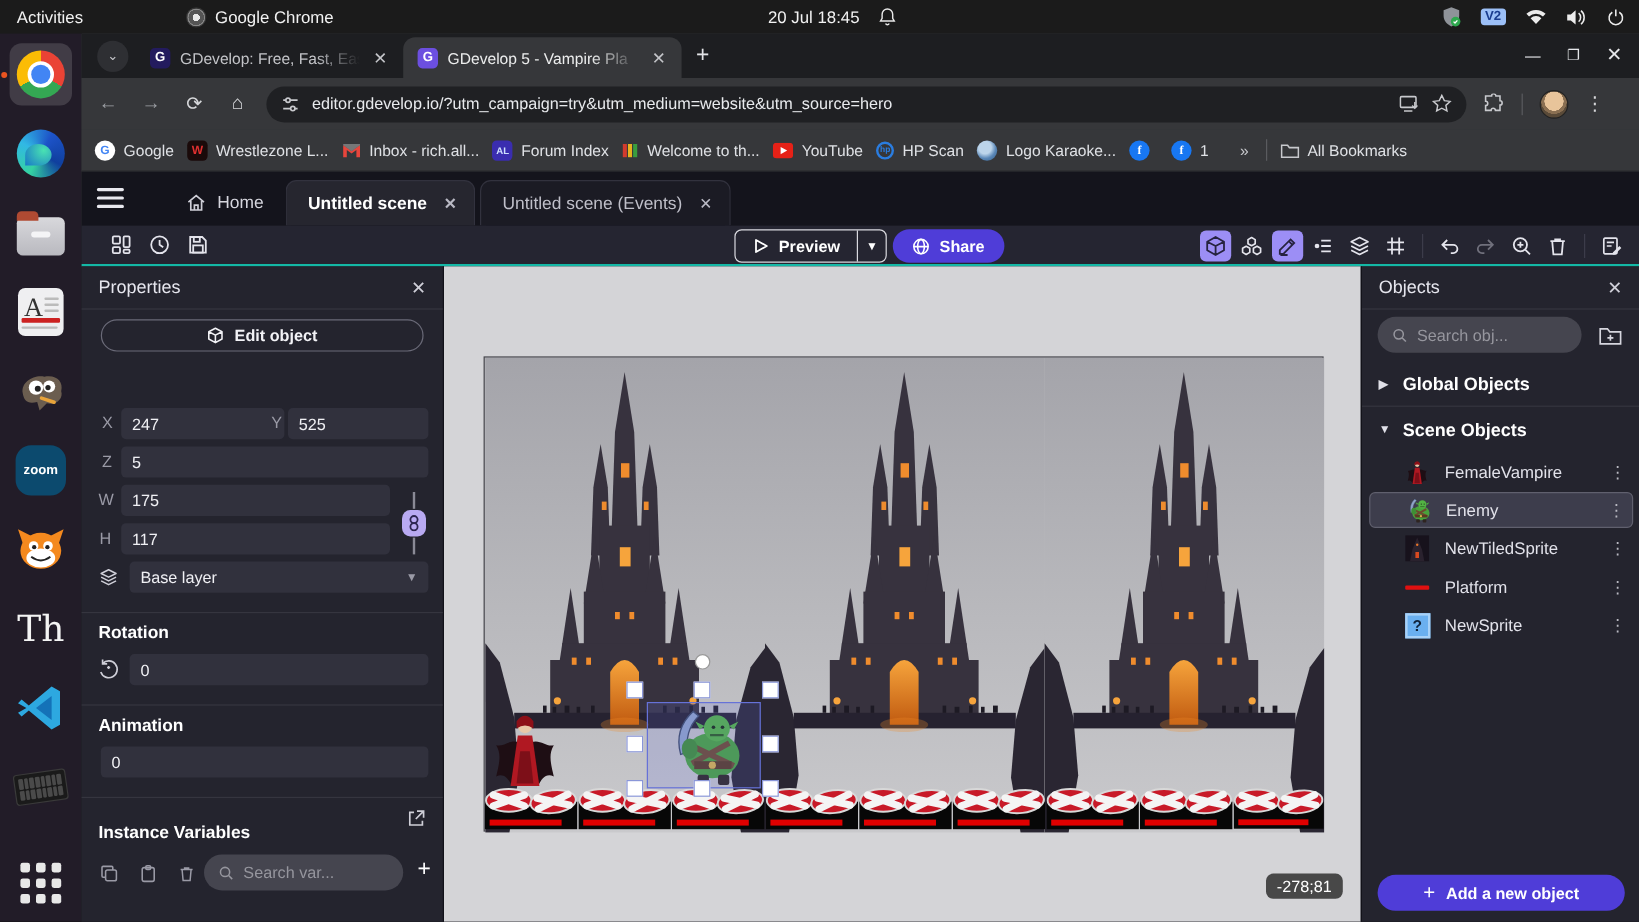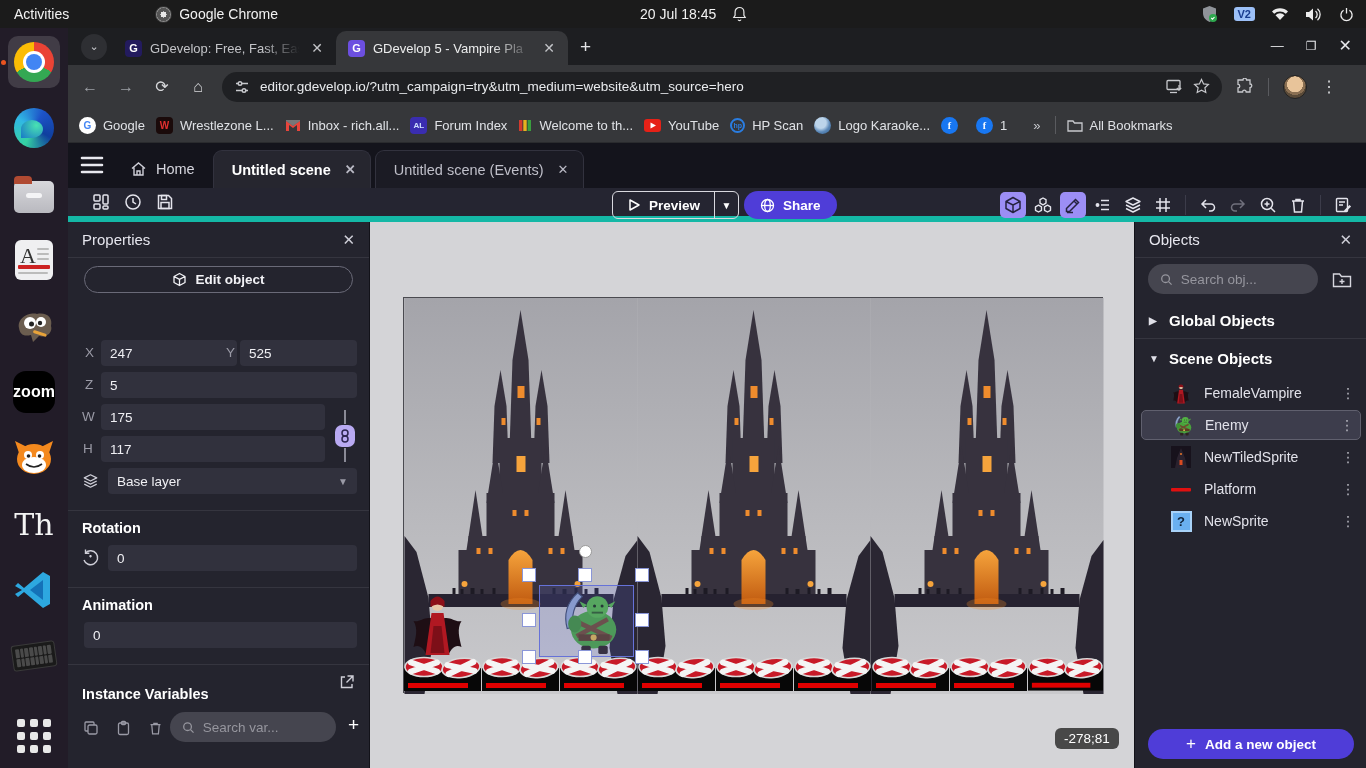--- a/index.html
+++ b/index.html
@@ -26,21 +26,21 @@
   .ic-chrome::after { content:""; position:absolute; inset:12px; border-radius:50%; background:#4285f4; }
   .ic-edge { width:40px; height:40px; border-radius:50%; background:conic-gradient(from 210deg, #35d2a2, #31b8e4, #1d53c8, #0f3f9e, #35d2a2); position:relative; }
   .ic-edge::before { content:""; position:absolute; left:7px; top:12px; width:22px; height:18px; border-radius:50% 50% 50% 0; background:radial-gradient(circle at 70% 30%, #49e2b2, #1877c8); }
   .ic-files { width:40px; height:32px; border-radius:5px; background:linear-gradient(#d8d8dc, #b9b9bf); position:relative; margin-top:6px; }
   .ic-files::before { content:""; position:absolute; left:0; top:-5px; width:18px; height:8px; border-radius:4px 4px 0 0; background:#b04a32; }
   .ic-files::after { content:""; position:absolute; left:12px; top:12px; width:16px; height:5px; border-radius:3px; background:#f4f4f6; }
   .ic-docviewer { width:38px; height:40px; border-radius:6px; background:#efeff1; position:relative; overflow:hidden; }
   .ic-docviewer .a { position:absolute; left:5px; top:3px; font-family:"Liberation Serif", serif; font-size:22px; color:#333; }
   .ic-docviewer i { position:absolute; right:4px; height:2px; background:#bbb; border-radius:1px; }
   .ic-docviewer .red { background:#cc2222; height:4px; left:3px !important; }
-  .ic-zoom { width:42px; height:42px; border-radius:13px; background:#000000; color:#fff; font-weight:bold; font-size:16px; display:flex; align-items:center; justify-content:center; }
+  .ic-zoom { width:42px; height:42px; border-radius:13px; background:#0c4a6e; color:#fff; font-weight:bold; font-size:11px; display:flex; align-items:center; justify-content:center; }
   .ic-th { color:#f4f4f4; font-family:"DejaVu Serif", serif; font-size:30px; }
   .ic-keyboard { width:44px; height:26px; background:#1a1a1a; border:1px solid #3a3a3a; border-radius:3px; transform:rotate(-8deg); display:grid; grid-template-columns:repeat(8,1fr); gap:1px; padding:3px; }
   .ic-keyboard span { background:#4a4a4a; border-radius:1px; }
   .ic-appgrid { display:grid; grid-template-columns:repeat(3,8px); grid-template-rows:repeat(3,8px); gap:5px; }
   .ic-appgrid span { background:#e8e8e8; border-radius:2px; }
 
   
   .window { position:absolute; left:68px; top:28px; width:1298px; height:740px; background:#36373a; }
   .tabstrip { position:absolute; left:0; top:0; width:100%; height:37px; background:#1d1e21; display:flex; align-items:center; }
   .tabsearch { width:26px; height:26px; border-radius:50%; background:#2e2f33; color:#c8c9cd; display:flex; align-items:center; justify-content:center; margin-left:13px; font-size:11px; }
@@ -61,29 +61,29 @@
   .addr-right { display:flex; align-items:center; gap:14px; margin-left:14px; }
   .vdiv { width:1px; height:18px; background:#5a5b5f; }
   .avatar { width:24px; height:24px; border-radius:50%; background:radial-gradient(circle at 50% 38%, #e8c49a 0 45%, #8a6f52 46% 60%, #5a4a38 61%); border:1px solid #222; }
 
   .bookmarks { position:absolute; left:0; top:80px; width:100%; height:35px; background:#36373a; border-bottom:1px solid #2a2b2e; display:flex; align-items:center; font-size:13px; color:#dfe1e5; }
   .bm { display:flex; align-items:center; gap:7px; margin-left:11px; white-space:nowrap; }
   .bmico { width:17px; height:17px; border-radius:4px; display:flex; align-items:center; justify-content:center; font-size:10px; font-weight:bold; flex:0 0 auto; }
 
   
   .gd { position:absolute; left:0; top:115px; width:1298px; height:625px; background:#14141c; }
-  .gd-tabbar { position:absolute; left:0; top:0; width:100%; height:45px; display:flex; align-items:flex-end; color:#c9c9d2; }
+  .gd-tabbar { position:absolute; left:0; top:0; width:100%; height:45px; display:flex; align-items:flex-end; color:#c9c9d2;padding-left:25px; }
   .burger { position:absolute; left:12px; top:11px; width:24px; height:22px; color:#e8e8ee; }
   .gd-home { margin-left:44px; height:38px; display:flex; align-items:center; gap:9px; padding:0 18px; font-size:14.5px; color:#d6d6de; }
   .gd-tab { height:38px; display:flex; align-items:center; gap:14px; padding:0 14px 0 18px; font-size:14.5px; border-radius:9px 9px 0 0; border:1px solid #32323e; border-bottom:none; }
   .gd-tab.active { background:#26262f; color:#fff; font-weight:bold; }
   .gd-tab.idle { background:#1b1b24; color:#bfbfc9; }
   .gd-x { font-size:13px; color:#b9b9c4; }
 
-  .gd-toolbar { position:absolute; left:0; top:45px; width:100%; height:34px; background:#252531; border-bottom:6px solid #14b8a6; display:flex; align-items:center; }
+  .gd-toolbar { position:absolute; left:0; top:45px; width:100%; height:34px; background:#252531; border-bottom:2px solid #14b8a6; display:flex; align-items:center; }
   .tbico { width:26px; height:26px; display:flex; align-items:center; justify-content:center; color:#e4e4ec; border-radius:5px; flex:0 0 auto; }
   .tbico.hl { background:#9c8ef5; color:#26233f; }
   .tbico.dim { color:#70707c; }
   .tb-left { display:flex; gap:6px; margin-left:20px; }
   .preview-group { position:absolute; left:544px; top:3px; height:28px; display:flex; border:1px solid #d9d9df; border-radius:6px; color:#fff; }
   .preview-main { display:flex; align-items:center; gap:8px; padding:0 14px; font-size:13.5px; font-weight:bold; }
   .preview-caret { width:24px; display:flex; align-items:center; justify-content:center; border-left:1px solid #d9d9df; font-size:10px; }
   .share-btn { position:absolute; left:676px; top:3px; height:28px; border-radius:14px; background:#4f3dd8; color:#fff; display:flex; align-items:center; gap:8px; padding:0 16px; font-size:13.5px; font-weight:bold; }
   .tb-right { position:absolute; right:10px; top:4px; display:flex; gap:4px; align-items:center; }
   .tb-sep { width:1px; height:20px; background:#3c3c4a; margin:0 5px; }

